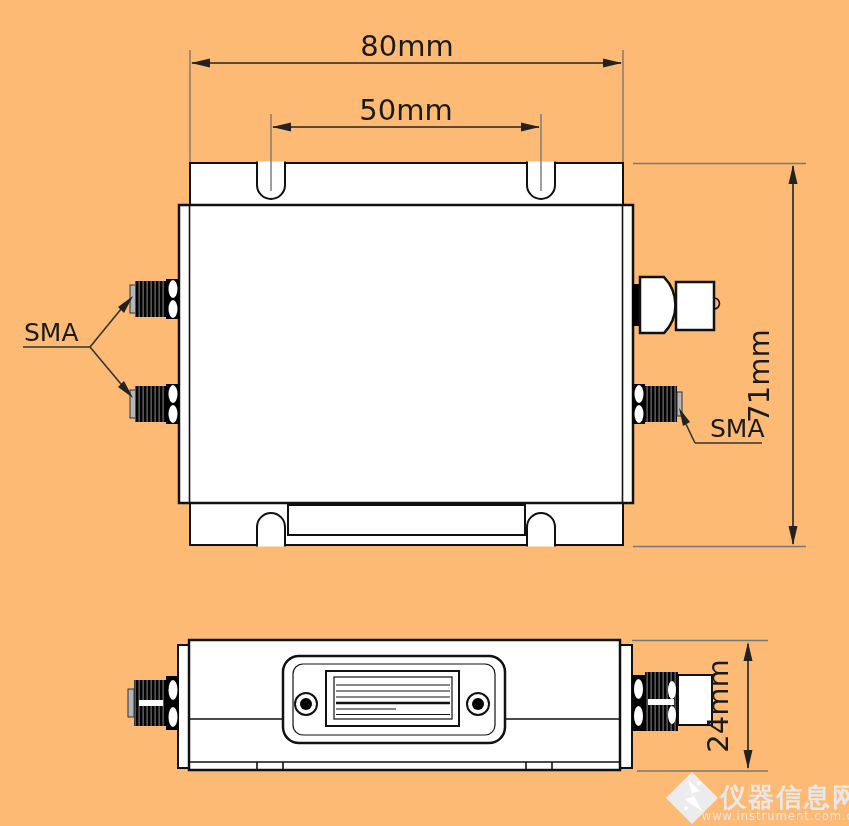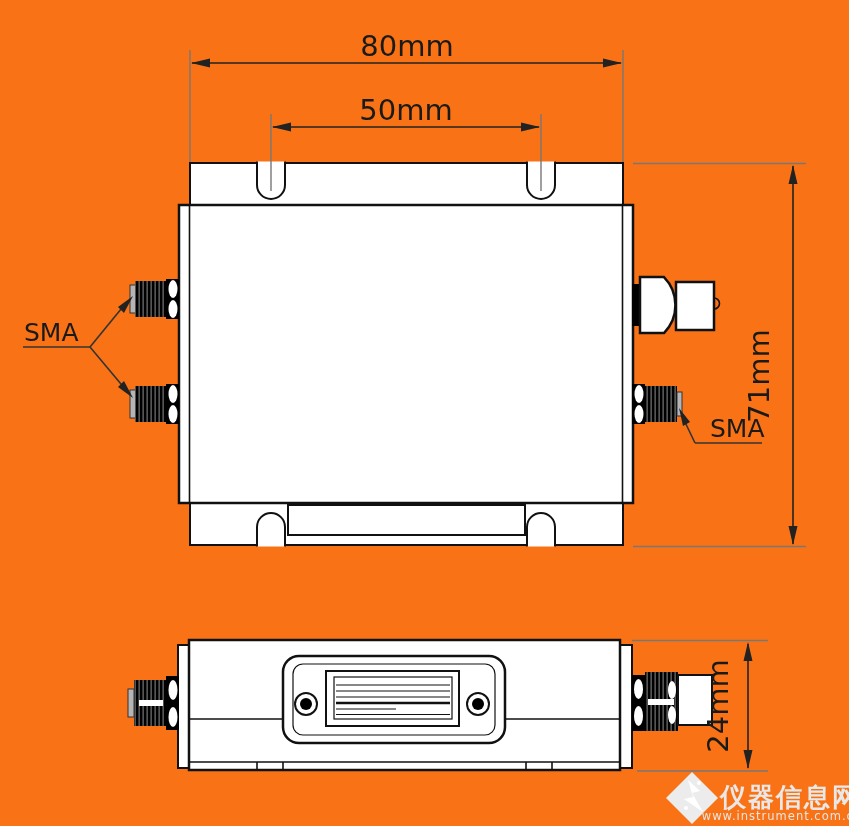--- a/index.html
+++ b/index.html
@@ -1,16 +1,16 @@
 <!DOCTYPE html>
 <html><head>
 <meta charset="utf-8">
 <style>
   html,body{margin:0;padding:0;background:#fff;}
-  .stage{position:relative;width:849px;height:826px;background:#f97316;overflow:hidden;
+  .stage{position:relative;width:849px;height:826px;background:#fdba74;overflow:hidden;
          font-family:"DejaVu Sans","Liberation Sans",sans-serif;}
   svg{position:absolute;left:0;top:0;}
   .objf  {fill:#fff;stroke:#111;stroke-width:2.5;}
   .objf2 {fill:#fff;stroke:#111;stroke-width:2;}
   .thin  {fill:none;stroke:#111;stroke-width:1.6;}
   .hair  {fill:none;stroke:#111;stroke-width:1.2;}
   .dim   {fill:none;stroke:#222;stroke-width:1.6;}
   .ext   {fill:none;stroke:#777;stroke-width:1.4;}
   .ldr   {fill:none;stroke:#333;stroke-width:1.6;}
   .arr   {fill:#222;stroke:none;}

